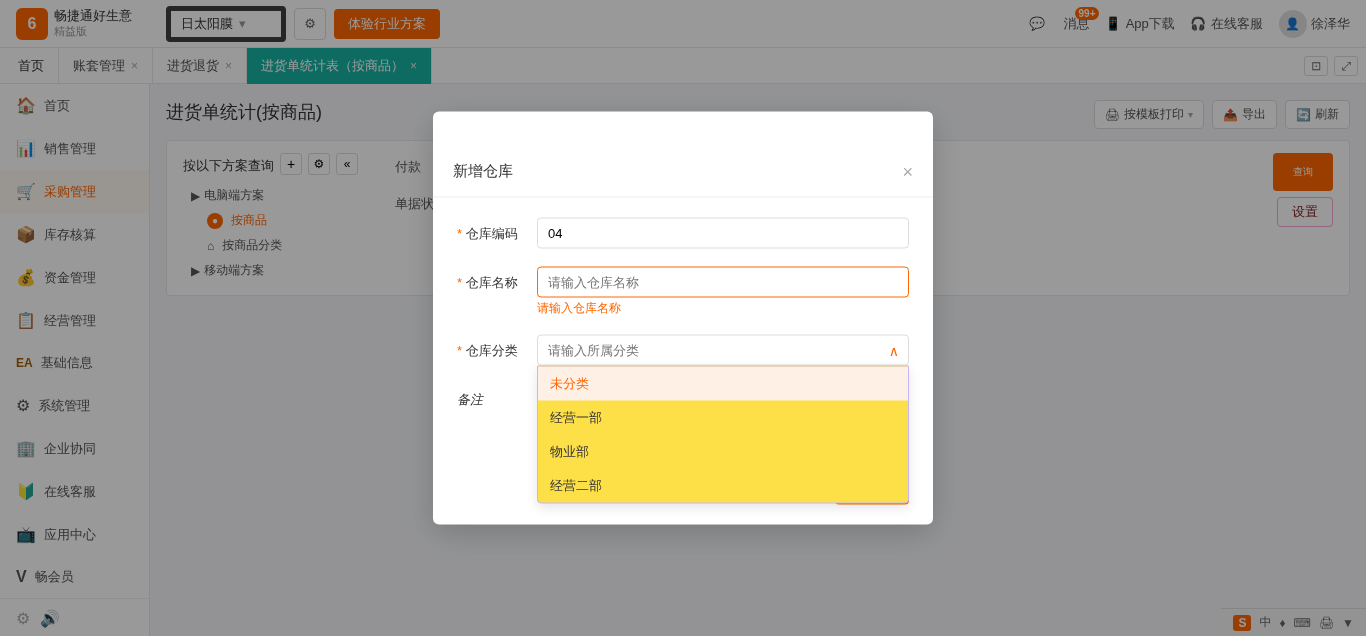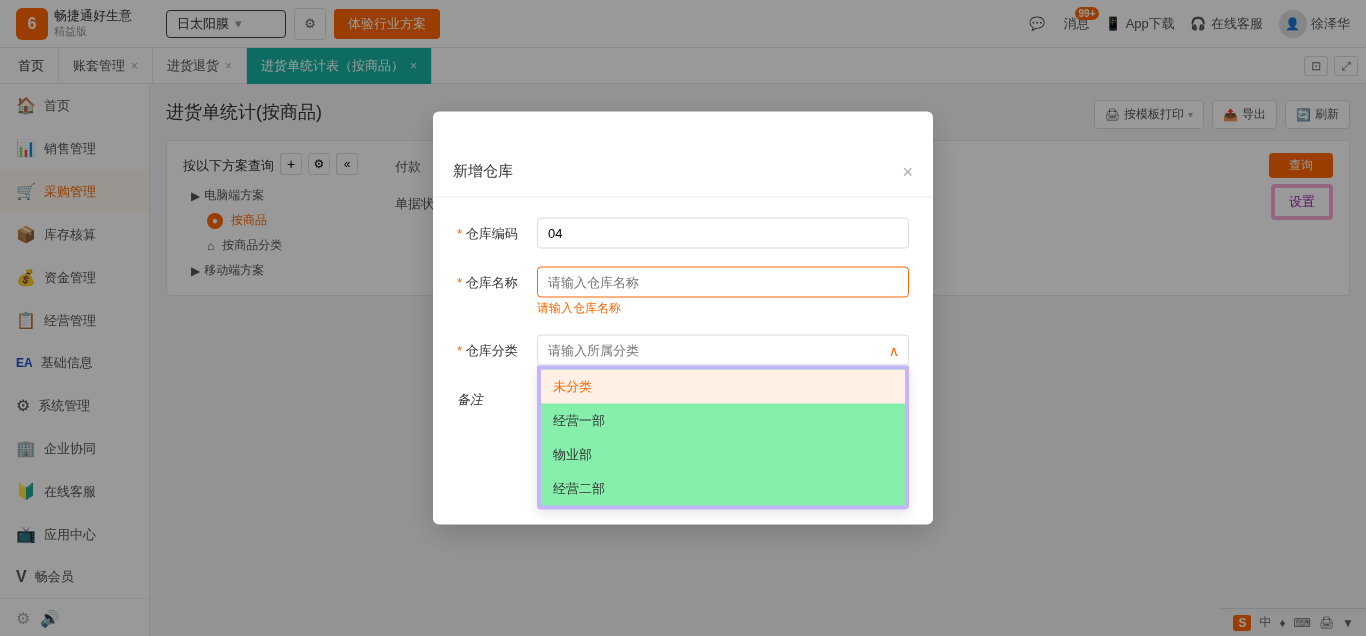--- a/index.html
+++ b/index.html
@@ -32,21 +32,21 @@
     .logo-text { font-size: 13px; color: #333; line-height: 1.3; }
     .logo-sub { font-size: 11px; color: #999; }
     .topbar-middle {
       flex: 1;
       display: flex;
       align-items: center;
       gap: 8px;
     }
     .store-selector {
       display: flex; align-items: center;
-      border: 1px solid #404040; border-radius: 4px;
+      border: 5px solid #404040; border-radius: 4px;
       padding: 4px 10px;
       font-size: 13px; color: #333;
       cursor: pointer; background: #fff;
       min-width: 120px;
     }
     .store-selector .arrow { margin-left: 6px; color: #999; }
     .gear-btn {
       width: 32px; height: 32px;
       border: 1px solid #ddd; border-radius: 4px;
       display: flex; align-items: center; justify-content: center;
@@ -151,24 +151,24 @@
       display: flex; align-items: center; gap: 8px;
     }
     .toolbar-btn {
       display: flex; align-items: center; gap: 4px;
       border: 1px solid #ddd; background: #fff; border-radius: 4px;
       padding: 5px 10px; cursor: pointer; font-size: 12px; color: #555;
     }
     .toolbar-btn .caret { color: #aaa; font-size: 10px; }
     .query-btn {
       background: #f60; color: #fff; border: none;
-      border-radius: 4px; padding: 4px 20px; cursor: pointer; font-size: 12px;
+      border-radius: 4px; padding: 12px 20px; cursor: pointer; font-size: 10px;
     }
     .setting-btn {
-      background: #fff; color: #a21caf; border: 4px solid #f9a8d4;
+      background: #fff; color: #7f1d1d; border: 1px solid #f9a8d4;
       border-radius: 4px; padding: 5px 14px; cursor: pointer; font-size: 13px;
     }
 
     
     .filter-panel {
       background: #fff; border: 1px solid #e8e8e8; border-radius: 4px;
       padding: 12px 16px; margin-bottom: 12px;
       display: flex; gap: 12px; align-items: flex-start;
     }
     .filter-label { color: #333; font-size: 13px; padding-top: 4px; white-space: nowrap; }
@@ -241,22 +241,22 @@
       width: 100%; border: 1px solid #ddd; border-radius: 4px;
       padding: 7px 30px 7px 10px; font-size: 13px; outline: none;
       background: #fff; cursor: pointer;
     }
 
     
     .dropdown-list {
       position: absolute;
       top: 100%; left: 0;
       width: 100%;
-      background: #86efac;
-      border: 4px solid #c4b5fd;
+      background: #fde047;
+      border: 1px solid #c4b5fd;
       border-radius: 0 0 4px 4px;
       box-shadow: 0 4px 12px rgba(0,0,0,0.1);
       z-index: 300;
       overflow: hidden;
     }
     .dropdown-item {
       padding: 8px 12px;
       font-size: 13px; color: #333;
       cursor: pointer;
     }
@@ -370,21 +370,21 @@
     </div>
     <div class="sidebar-item">
       <span class="si-icon">💰</span>
       <span>资金管理</span>
     </div>
     <div class="sidebar-item">
       <span class="si-icon">📋</span>
       <span>经营管理</span>
     </div>
     <div class="sidebar-item">
-      <span class="si-icon" style="font-size:12px;font-weight:bold;color:#1d4ed8;text-align:right;">EA</span>
+      <span class="si-icon" style="font-size:12px;font-weight:bold;color:#a16207;text-align:right;">EA</span>
       <span>基础信息</span>
     </div>
     <div class="sidebar-item">
       <span class="si-icon">⚙</span>
       <span>系统管理</span>
     </div>
     <div class="sidebar-item">
       <span class="si-icon">🏢</span>
       <span>企业协同</span>
     </div>

